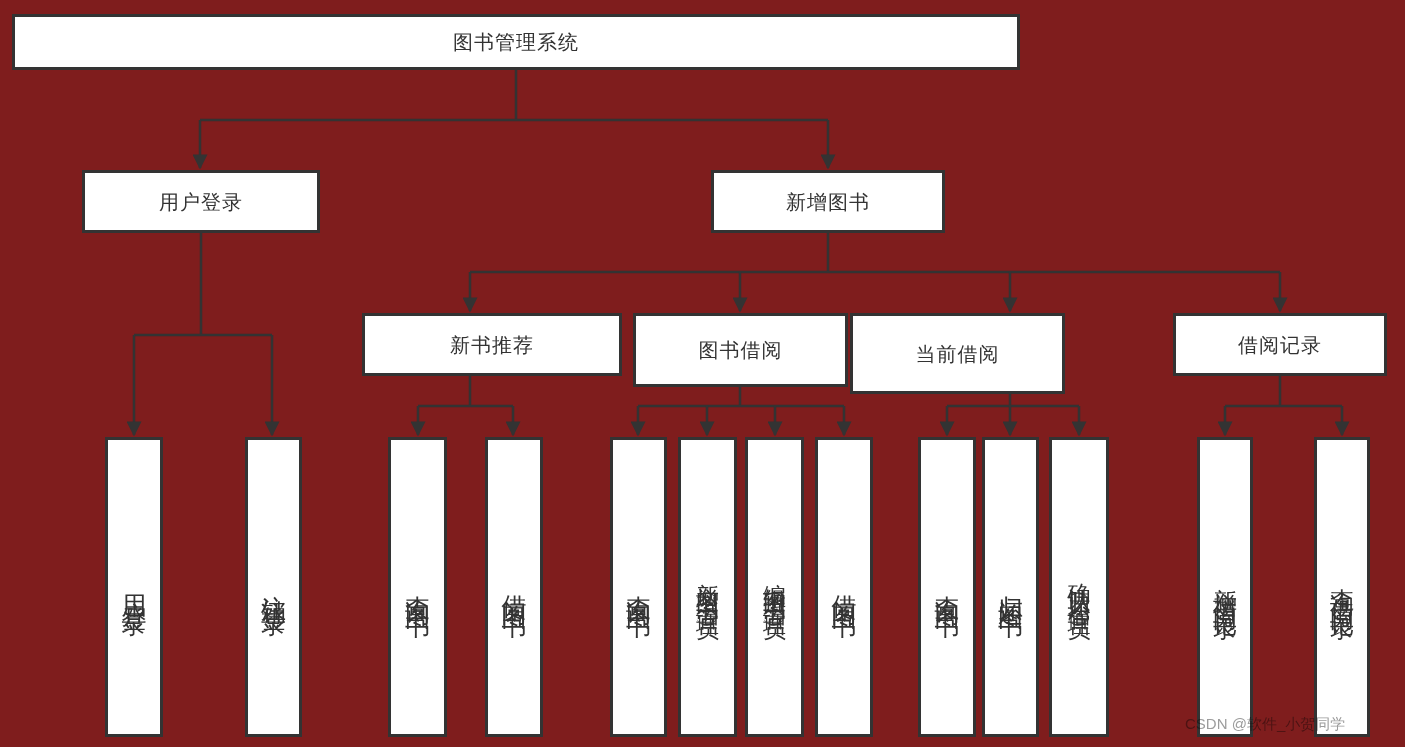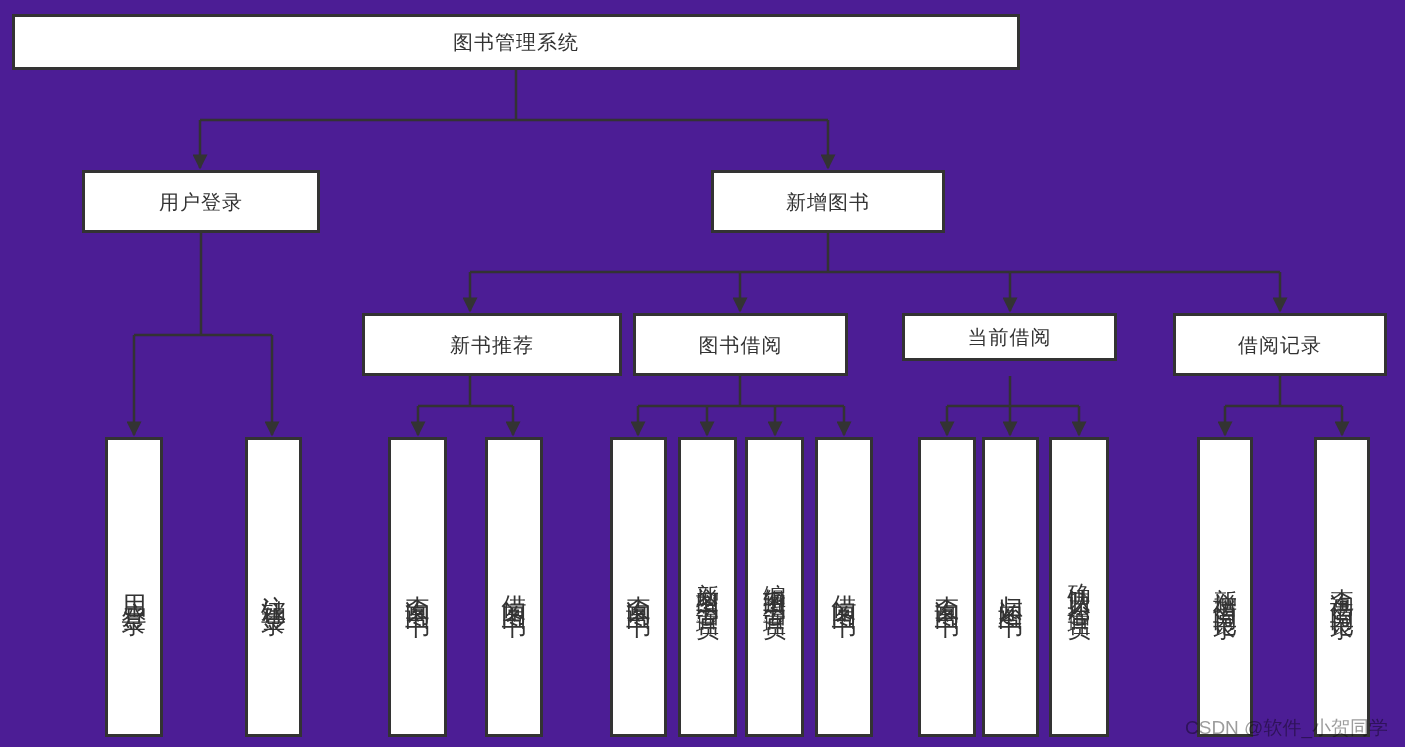--- a/index.html
+++ b/index.html
@@ -1,19 +1,19 @@
 <!DOCTYPE html>
 <html><head>
 <meta charset="utf-8">
 <style>
   html,body{margin:0;padding:0;background:#ffffff;}
   #stage{
     position:relative;
     width:1405px;height:747px;
-    background:#4c1d95;
+    background:#7f1d1d;
     font-family:"Liberation Sans", sans-serif;
     overflow:hidden;
   }
   #wires{position:absolute;left:0;top:0;width:1405px;height:747px;}
   .node{
     position:absolute;
     box-sizing:border-box;
     border:3px solid #333333;
     background:#ffffff;
     display:flex;
@@ -35,21 +35,21 @@
     white-space:nowrap;
     color:#333333;
   }
   .ls4{font-size:25px;letter-spacing:6px;}
   .ls6{font-size:24px;letter-spacing:6px;}
   .ls8{font-size:23px;letter-spacing:5px;}
   #watermark{
     position:absolute;
     left:1185px;
     top:715px;
-    font-size:19px;
+    font-size:15px;
     color:#9c9c9c;
     white-space:nowrap;
     z-index:5;
     mix-blend-mode:multiply;
   }
 </style>
 </head>
 <body>
 
 <div id="stage">
@@ -106,24 +106,24 @@
   <div class="node h" style="left:82px;top:170px;width:238px;height:63px">
     <span>用户登录</span>
   </div>
   <div class="node h" style="left:711px;top:170px;width:234px;height:63px">
     <span>新增图书</span>
   </div>
 
   <div class="node h" style="left:362px;top:313px;width:260px;height:63px">
     <span>新书推荐</span>
   </div>
-  <div class="node h" style="left:633px;top:313px;width:215px;height:63px">
+  <div class="node h" style="left:633px;top:313px;width:215px;height:74px">
     <span>图书借阅</span>
   </div>
-  <div class="node h" style="left:902px;top:313px;width:215px;height:48px">
+  <div class="node h" style="left:850px;top:313px;width:215px;height:81px">
     <span>当前借阅</span>
   </div>
   <div class="node h" style="left:1173px;top:313px;width:214px;height:63px">
     <span>借阅记录</span>
   </div>
 
   <div class="node v" style="left:105px;top:437px;width:58px;height:300px">
     <span class="vtext ls4">用户登录</span>
   </div>
   <div class="node v" style="left:245px;top:437px;width:57px;height:300px">

